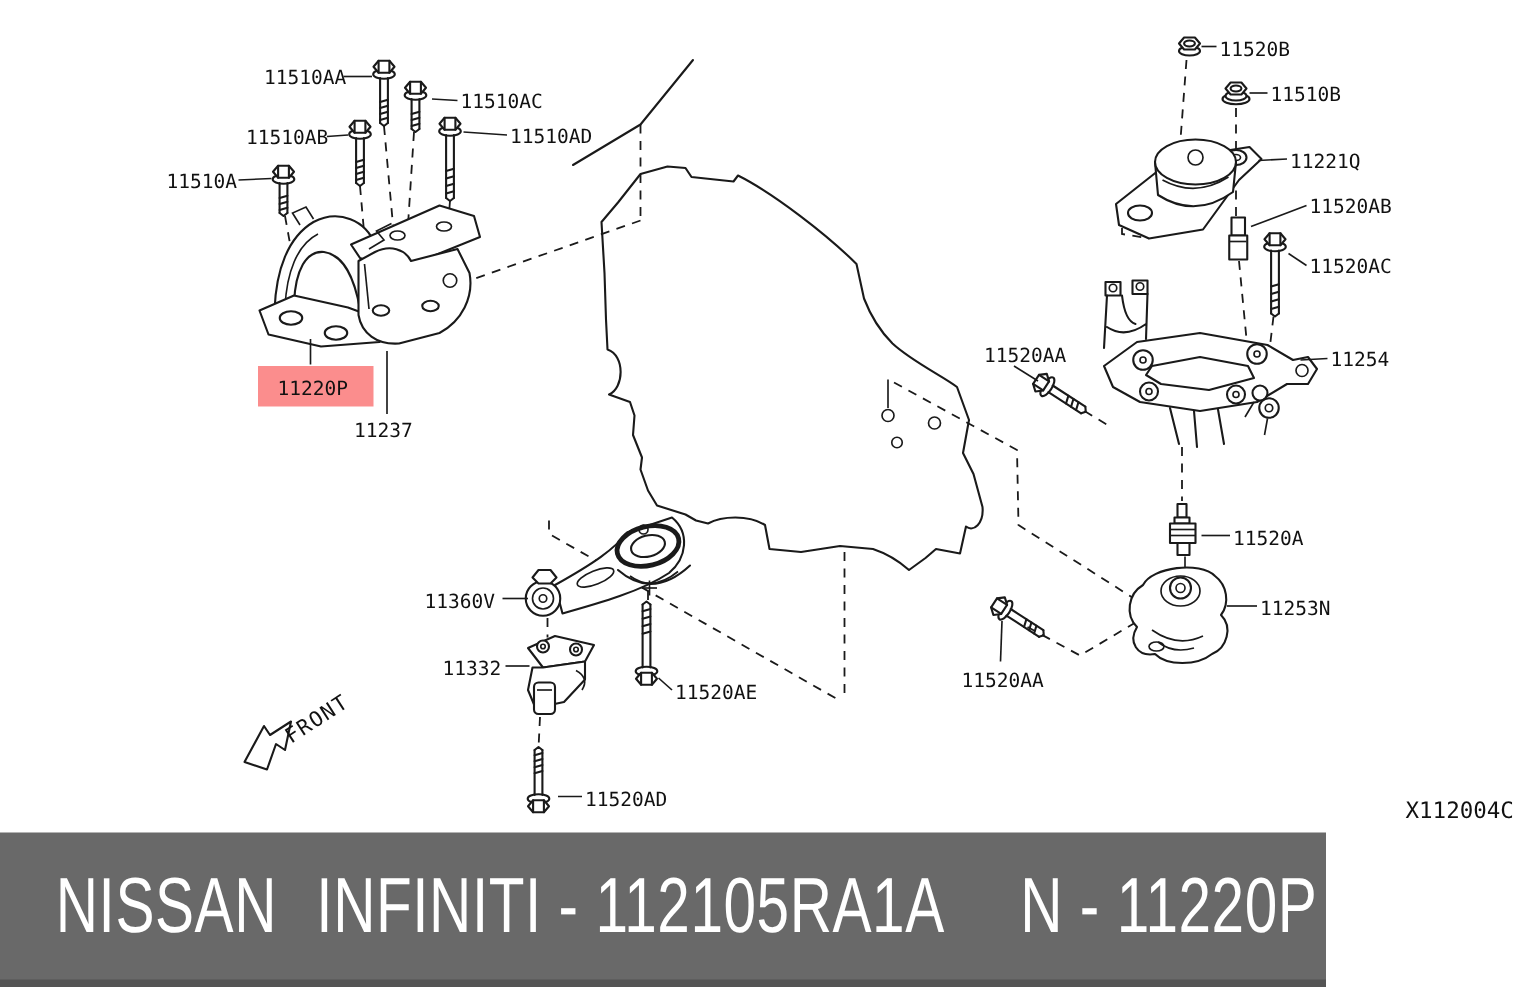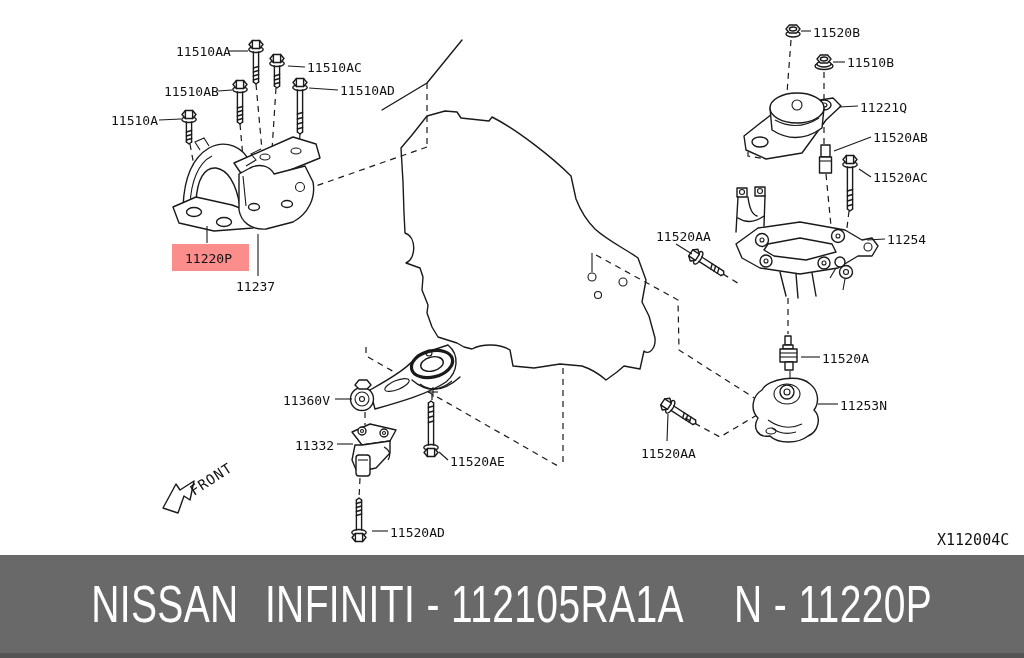--- a/index.html
+++ b/index.html
@@ -6,22 +6,22 @@
   body{width:1024px;height:658px;position:relative;overflow:hidden;
        font-family:"DejaVu Sans Mono", monospace;}
   .stage{position:absolute;top:0;left:0;width:1024px;height:658px;}
   svg text{font-family:"DejaVu Sans Mono", monospace;font-size:13px;fill:#111;}
   svg text.big{font-size:15px;}
   .ln{stroke:#1a1a1a;stroke-width:1.4;fill:none;stroke-linejoin:round;stroke-linecap:round;}
   .thin{stroke:#1a1a1a;stroke-width:1.1;fill:none;}
   .dash{stroke:#1a1a1a;stroke-width:1.2;fill:none;stroke-dasharray:6 5;}
   .bold{stroke:#1a1a1a;stroke-width:3.2;fill:none;}
   .wfill{fill:#ffffff;}
-  .banner{position:absolute;left:0;top:555px;width:1024px;height:103px;
-          background:#696969;display:flex;align-items:center;justify-content:center;}
+  .banner{position:absolute;left:0;top:555px;width:852px;height:103px;
+          background:#696969;display:flex;align-items:center;justify-content:center;padding-left:32px;}
   .banner-shade{position:absolute;left:0;bottom:0;width:100%;height:5px;background:#545454;}
   .banner-text{color:#ffffff;font-family:"Liberation Sans", sans-serif;font-size:52px;
                font-weight:400;white-space:nowrap;display:inline-block;
                transform:scaleX(0.75);letter-spacing:0.5px;line-height:1;padding-bottom:6px;}
   .banner-text .gap1{margin-right:35px;}
   .banner-text .gap2{margin-right:67px;}
 </style>
 </head>
 <body>
 

